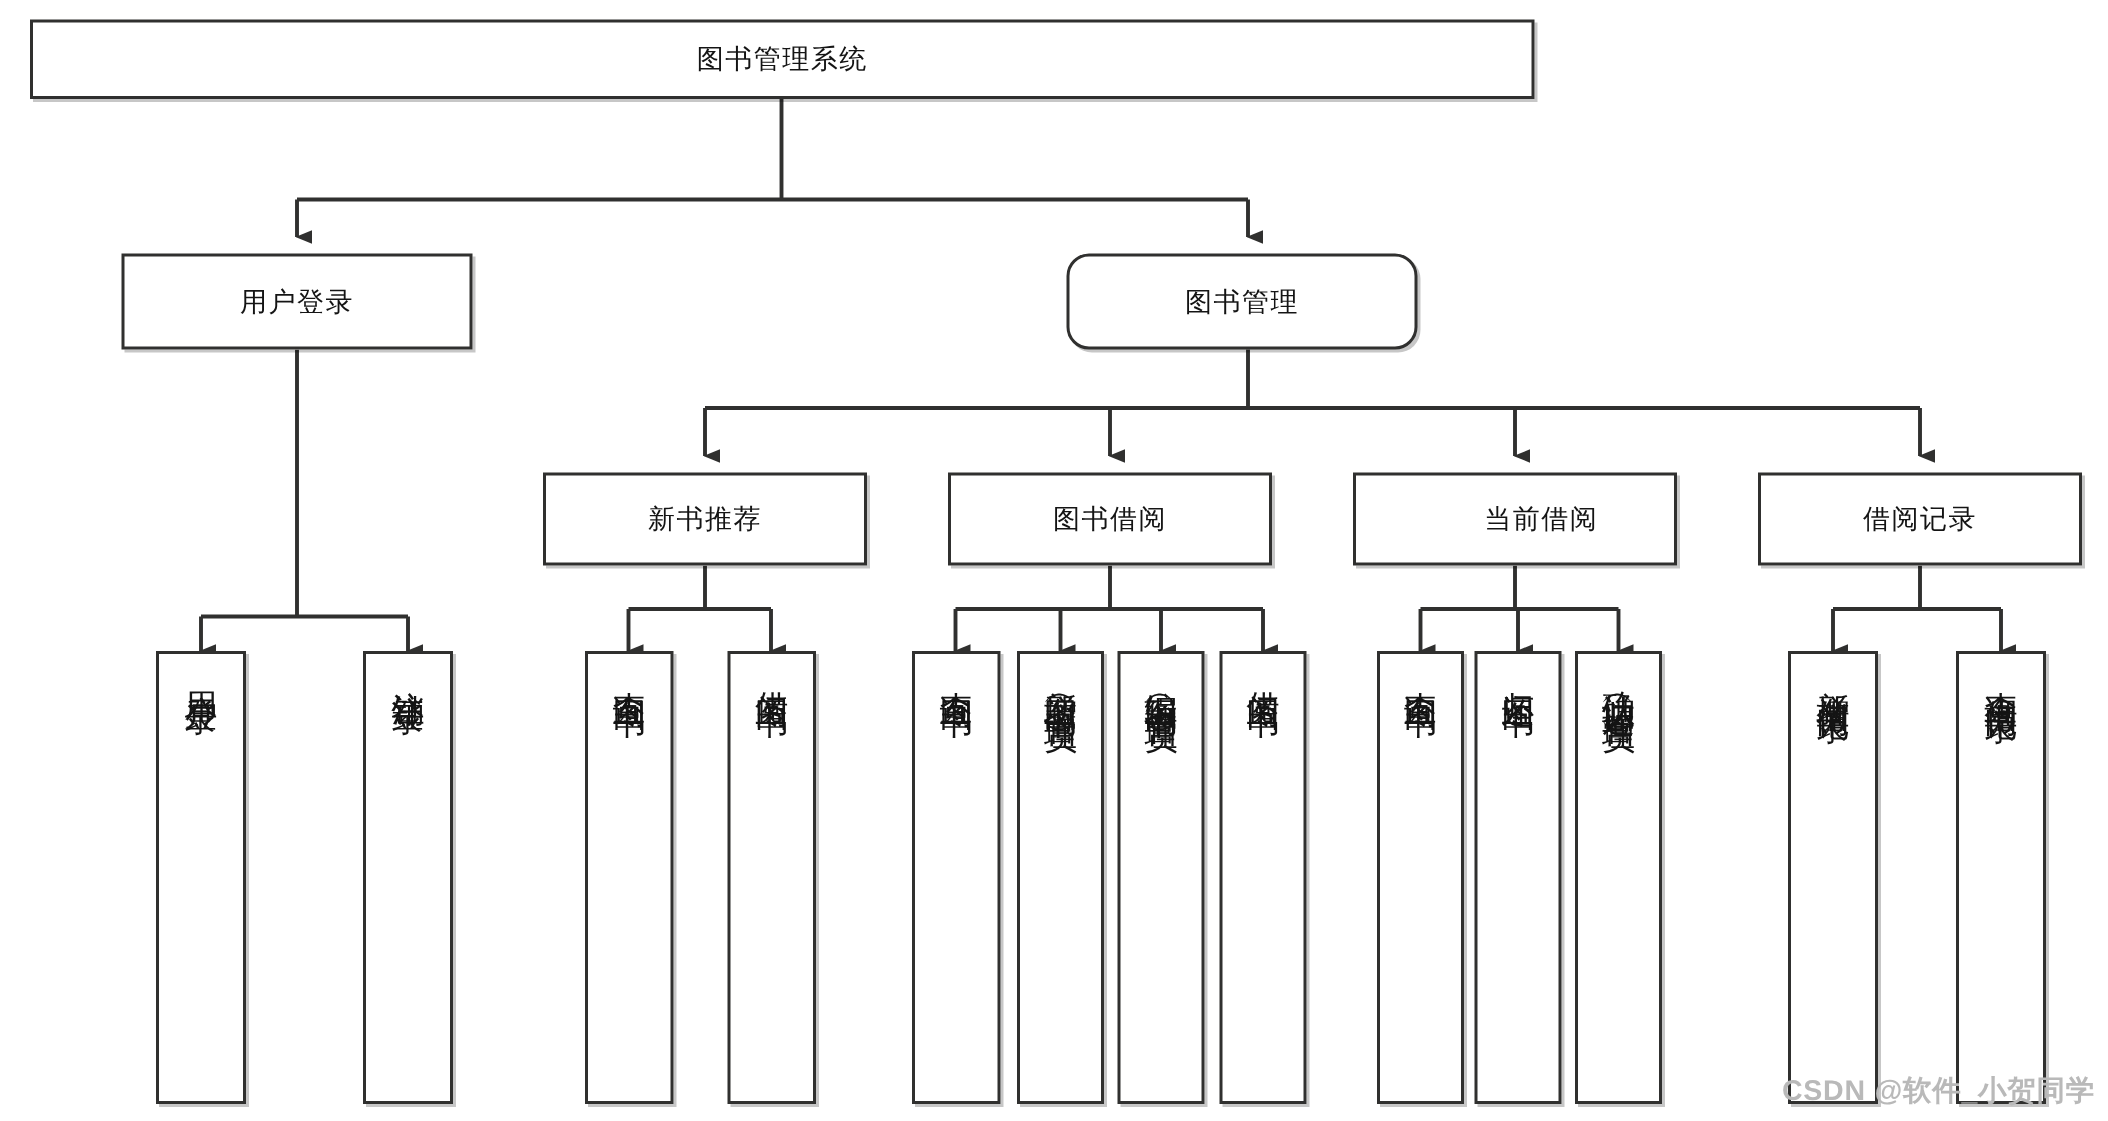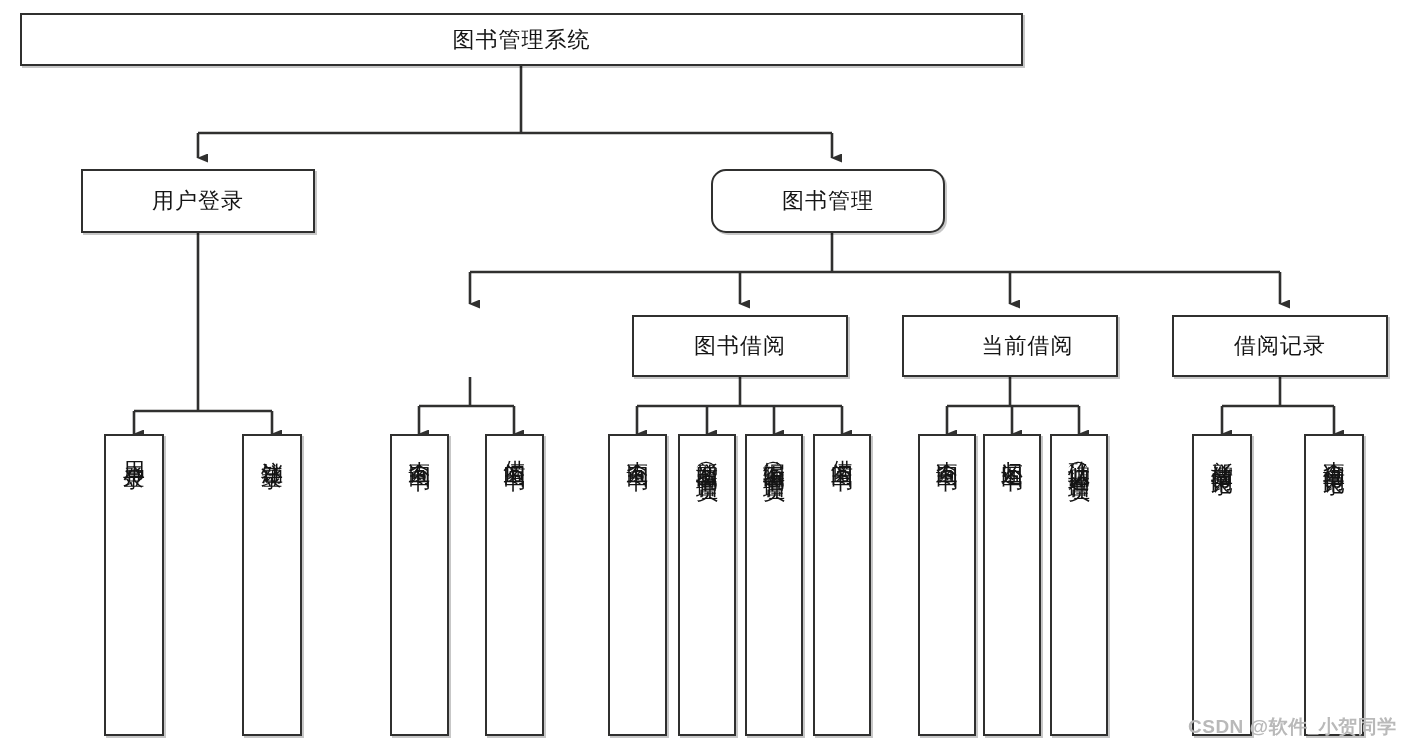--- a/index.html
+++ b/index.html
@@ -10,21 +10,21 @@
   }
   #diagram-root{position:relative;width:1405px;height:747px;background:#fff;}
   svg#flow{position:absolute;left:0;top:0;width:1405px;height:747px;}
   .node-box{
     position:absolute;box-sizing:border-box;
     background:#ffffff;border:2px solid #30302f;
     display:flex;align-items:center;justify-content:center;
     box-shadow:2px 2px 0 rgba(0,0,0,0.22);
   }
   .node-label{
-    font-size:22px;line-height:1.15;letter-spacing:1px;
+    font-size:18px;line-height:1.15;letter-spacing:1px;
     color:#141414;white-space:nowrap;
   }
   .node-box.vertical{align-items:flex-start;padding-top:7px;}
   .node-box.vertical .node-label{
     writing-mode:vertical-rl;text-orientation:upright;
     font-size:22px;letter-spacing:3px;white-space:nowrap;
     line-height:1;
   }
   .watermark{
     position:absolute;left:1188px;top:714px;
@@ -92,20 +92,23 @@
     <span class="node-label">图书管理系统</span>
   </div>
 
   <div class="node-box" style="left:81px;top:169px;width:234px;height:64px;">
     <span class="node-label">用户登录</span>
   </div>
   <div class="node-box" style="left:711px;top:169px;width:234px;height:64px;border-radius:15px;">
     <span class="node-label">图书管理</span>
   </div>
 
+  <div class="node-box" style="left:362px;top:315px;width:216px;height:62px;">
+    <span class="node-label">新书推荐</span>
+  </div>
   <div class="node-box" style="left:632px;top:315px;width:216px;height:62px;">
     <span class="node-label">图书借阅</span>
   </div>
   <div class="node-box" style="left:902px;top:315px;width:216px;height:62px;padding-left:35px;">
     <span class="node-label">当前借阅</span>
   </div>
   <div class="node-box" style="left:1172px;top:315px;width:216px;height:62px;">
     <span class="node-label">借阅记录</span>
   </div>
 

